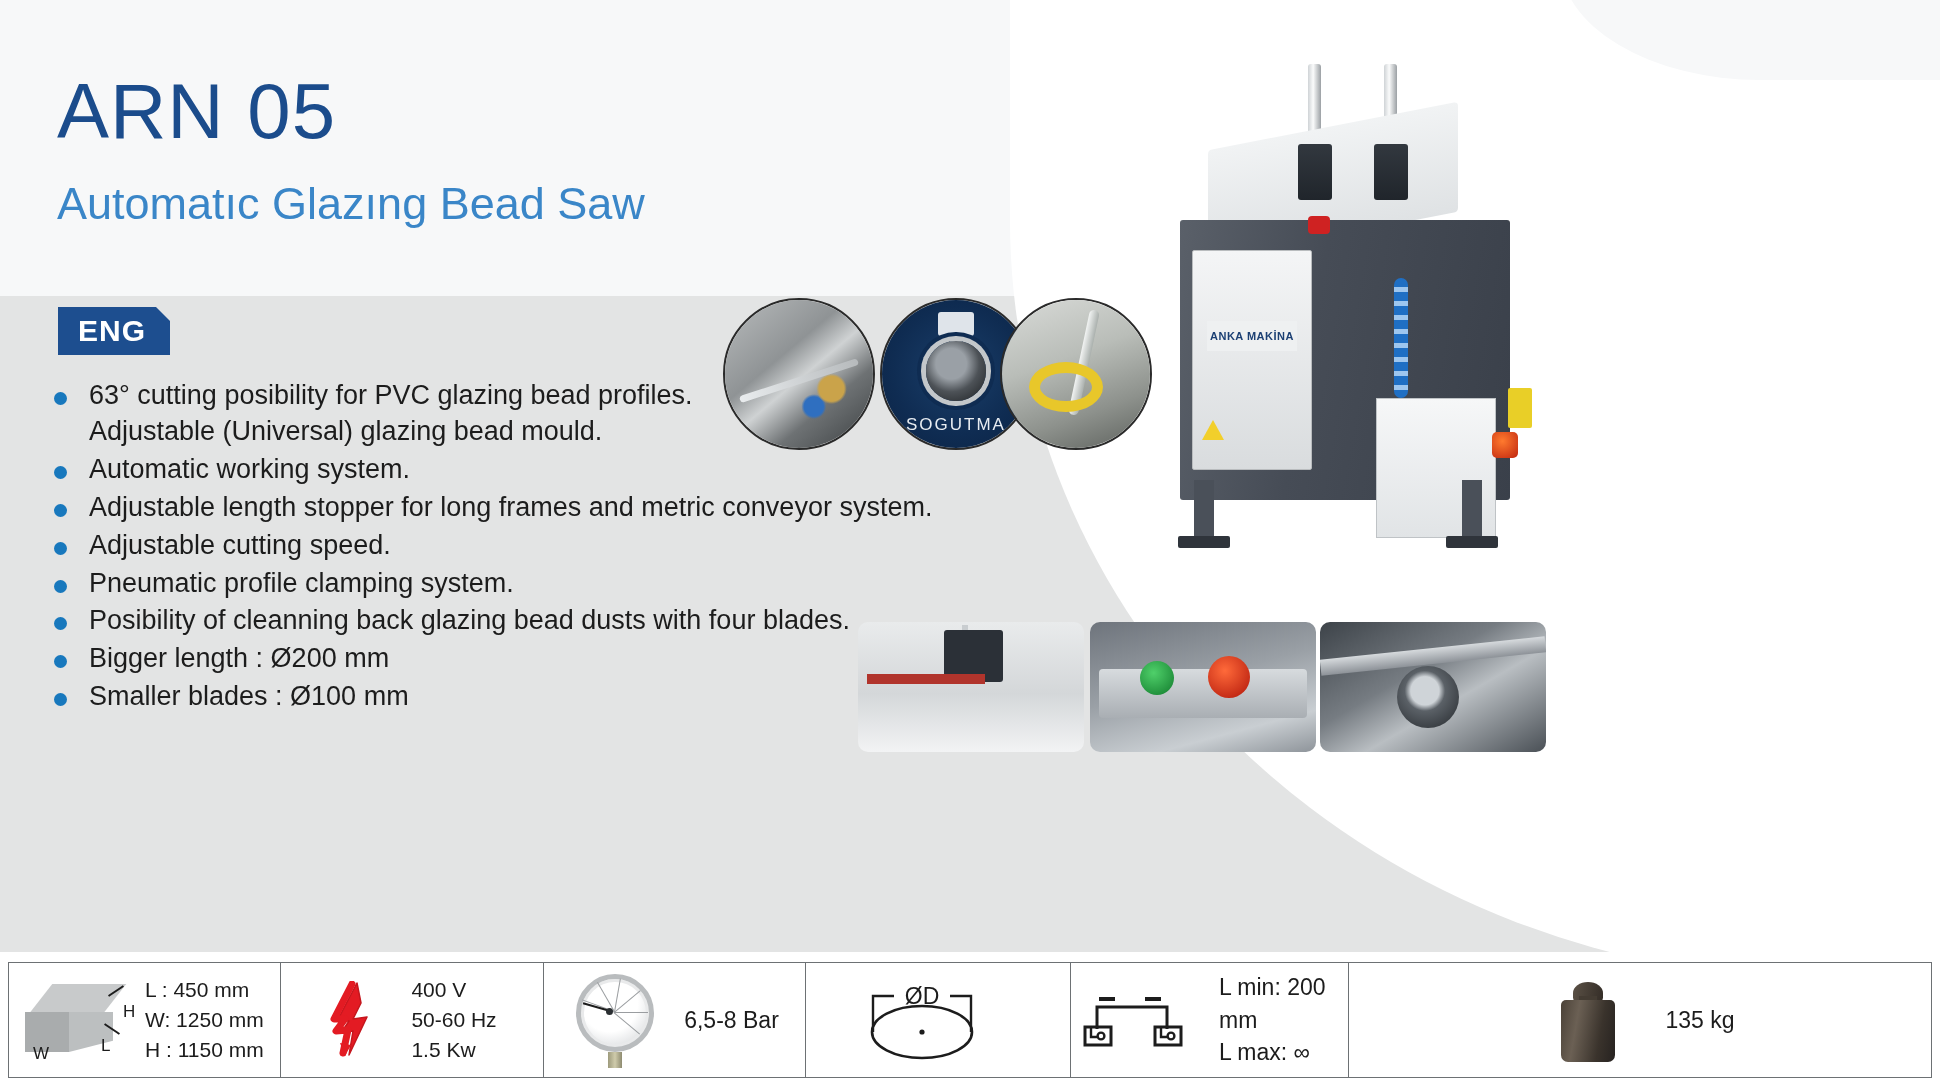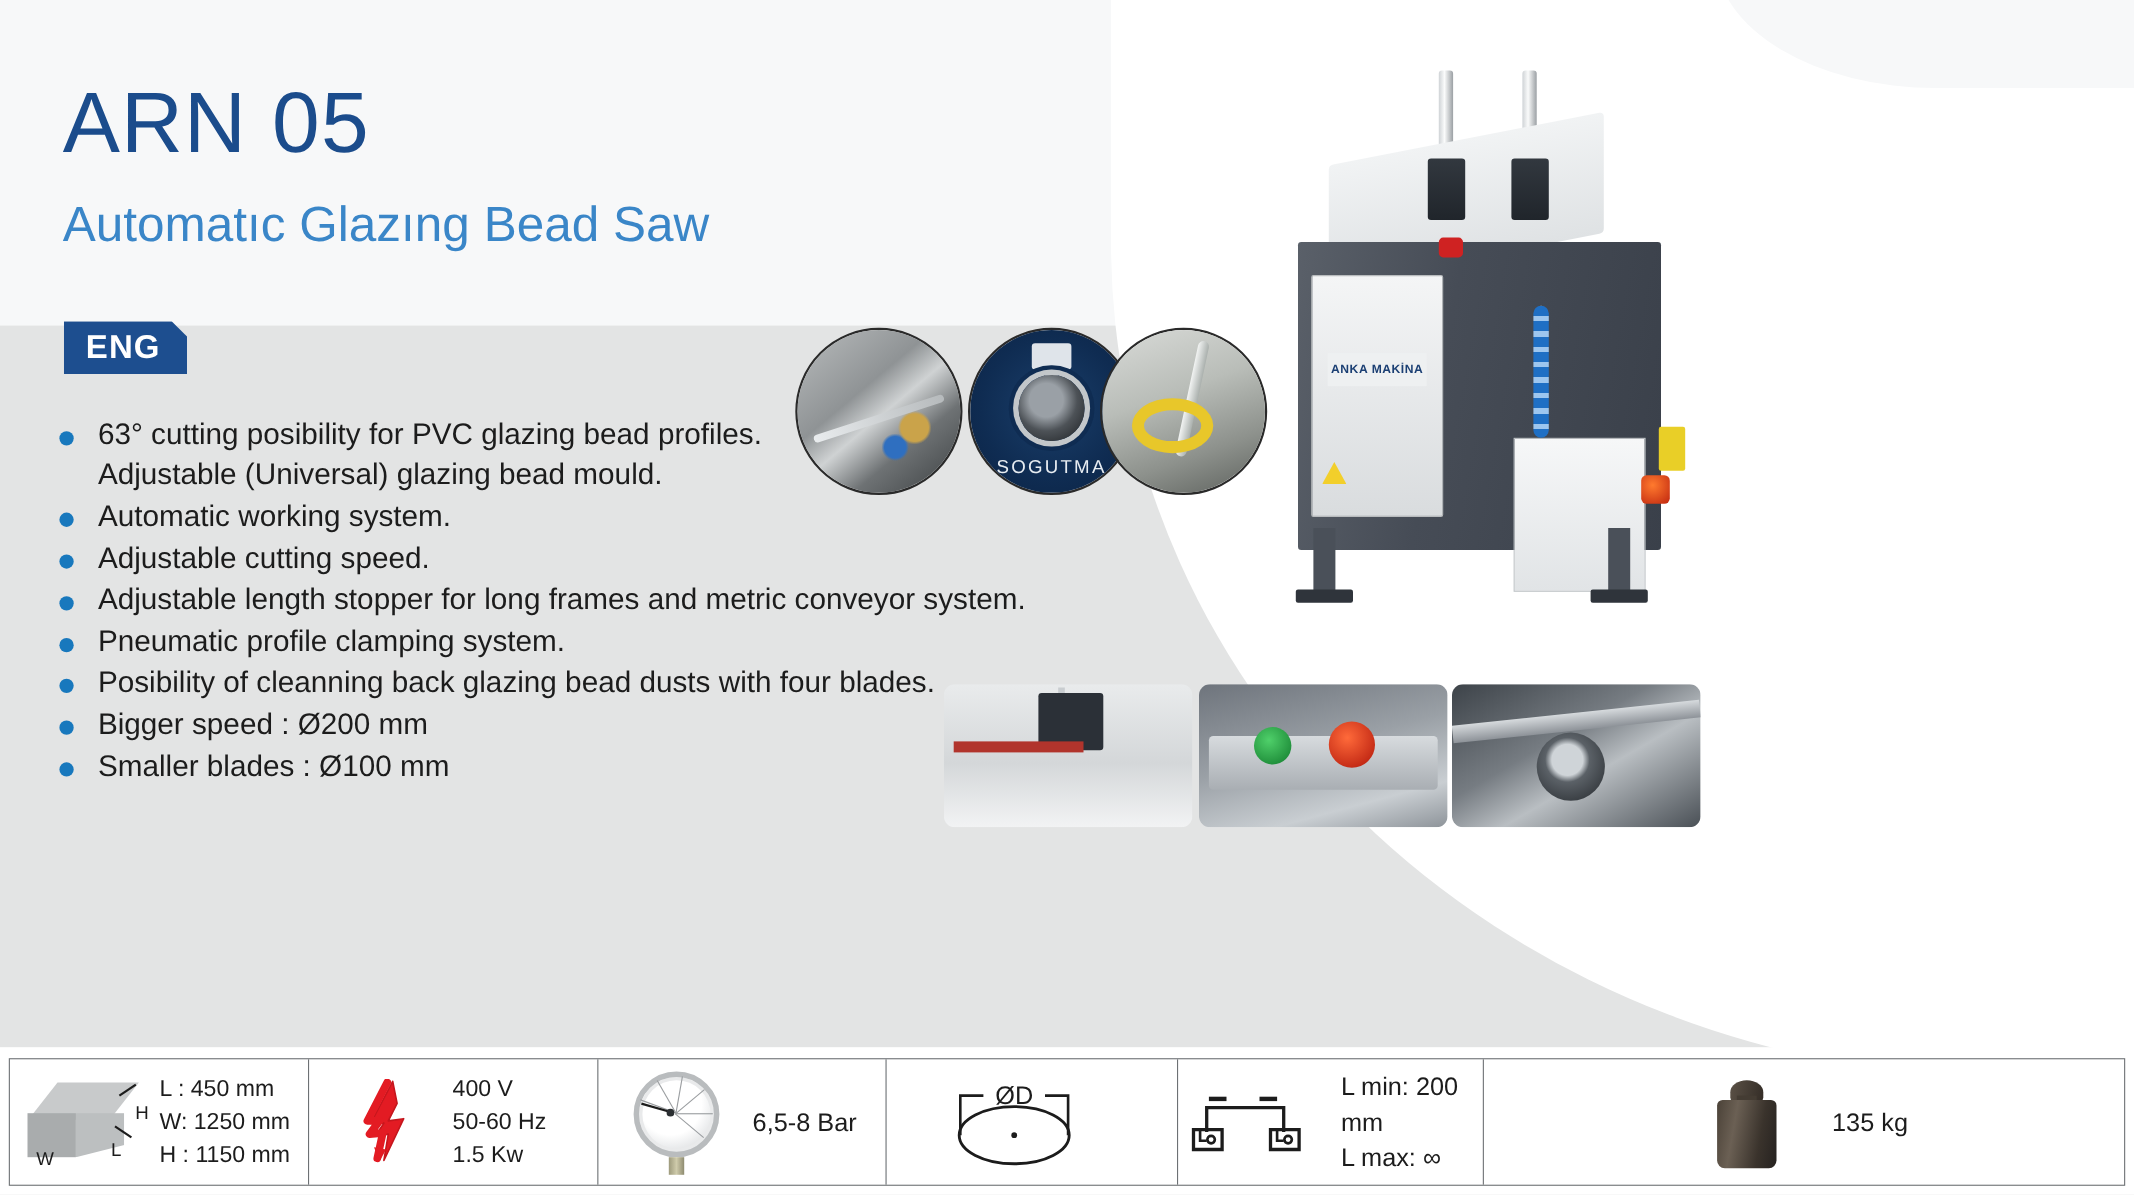--- a/index.html
+++ b/index.html
@@ -68,21 +68,21 @@
     left: 57px; top: 178px;
     font-size: 45px;
     font-weight: 400;
     color: #3a86c8;
     line-height: 1.15;
   }
 
   
   .lang-badge {
     position: absolute;
-    left: 58px; top: 292px;
+    left: 58px; top: 307px;
     width: 112px; height: 48px;
     background: #1d4e8f;
     color: #ffffff;
     font-size: 30px;
     font-weight: bold;
     letter-spacing: 1px;
     display: flex;
     align-items: center;
     justify-content: center;
     padding-right: 4px;
@@ -455,37 +455,37 @@
       <span class="bullet"></span>
       <span class="feature-text">63° cutting posibility for PVC glazing bead profiles.
 Adjustable (Universal) glazing bead mould.</span>
     </div>
     <div class="feature-row">
       <span class="bullet"></span>
       <span class="feature-text">Automatic working system.</span>
     </div>
     <div class="feature-row">
       <span class="bullet"></span>
+      <span class="feature-text">Adjustable length stopper for long frames and metric conveyor system.</span>
+    </div>
+    <div class="feature-row">
+      <span class="bullet"></span>
       <span class="feature-text">Adjustable cutting speed.</span>
     </div>
     <div class="feature-row">
       <span class="bullet"></span>
-      <span class="feature-text">Adjustable length stopper for long frames and metric conveyor system.</span>
-    </div>
-    <div class="feature-row">
-      <span class="bullet"></span>
       <span class="feature-text">Pneumatic profile clamping system.</span>
     </div>
     <div class="feature-row">
       <span class="bullet"></span>
       <span class="feature-text">Posibility of cleanning back glazing bead dusts with four blades.</span>
     </div>
     <div class="feature-row">
       <span class="bullet"></span>
-      <span class="feature-text">Bigger speed : Ø200 mm</span>
+      <span class="feature-text">Bigger length : Ø200 mm</span>
     </div>
     <div class="feature-row">
       <span class="bullet"></span>
       <span class="feature-text">Smaller blades : Ø100 mm</span>
     </div>
   </div>
 
   <div class="circle-photo" id="circ1">
     <div class="ph-fitting"></div>
   </div>

